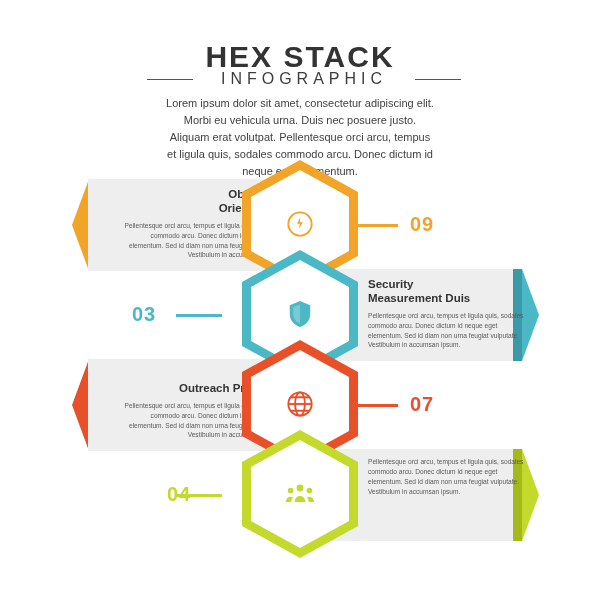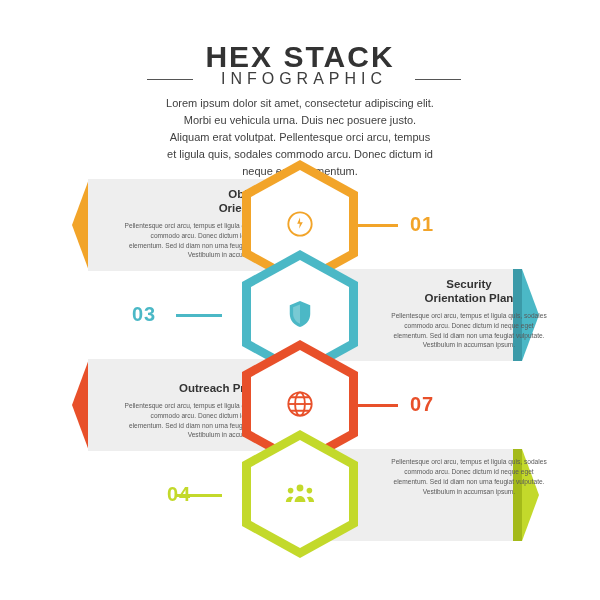--- a/index.html
+++ b/index.html
@@ -54,21 +54,21 @@
     position:absolute;left:513px;top:14px;width:9px;height:92px;
   }
 
   
   .txt{position:absolute;top:22px;width:160px;}
   .txt h3{
     margin:0 0 5px 0;font-size:11.5px;font-weight:bold;color:#333;line-height:1.25;
   }
   .txt p{margin:0;font-size:6.6px;line-height:1.5;color:#5a5a5a;}
   .txt.r-left{left:120px;text-align:right;}
-  .txt.r-right{left:389px;text-align:center;}
+  .txt.r-right{left:368px;text-align:left;}
 
   
   .num{
     position:absolute;top:48px;font-size:20px;font-weight:bold;letter-spacing:1px;
   }
   .dash{position:absolute;top:59px;height:3px;width:46px;}
 
   
   .hexwrap{position:absolute;width:116px;height:128px;}
   .hex{
@@ -103,30 +103,30 @@
     <div class="tail-left" style="border-right:17px solid #f2a429;"></div>
     <div class="edge-left" style="background:#d98f16;"></div>
     <div class="panel left"></div>
     <div class="txt r-left">
       <h3>
         <span>Objective</span><br><span>Orientation</span>
       </h3>
       <p>Pellentesque orci arcu, tempus et ligula quis, sodales commodo arcu. Donec dictum id neque eget elementum. Sed id diam non urna feugiat vulputate. Vestibulum in accumsan ipsum.</p>
     </div>
     <div class="dash" style="left:352px;background:#f2a429;"></div>
-    <div class="num" style="left:410px;color:#f2a429;">01</div>
+    <div class="num" style="left:410px;color:#f2a429;">09</div>
   </div>
 
   <div class="row" style="top:255px;">
     <div class="panel right"></div>
     <div class="edge-right" style="background:#3b9aa8;"></div>
     <div class="head-right" style="border-left:17px solid #4bb8c6;"></div>
     <div class="txt r-right">
       <h3>
-        <span>Security</span><br><span>Orientation Plan</span>
+        <span>Security</span><br><span>Measurement Duis</span>
       </h3>
       <p>Pellentesque orci arcu, tempus et ligula quis, sodales commodo arcu. Donec dictum id neque eget elementum. Sed id diam non urna feugiat vulputate. Vestibulum in accumsan ipsum.</p>
     </div>
     <div class="num" style="left:132px;color:#4bb8c6;">03</div>
     <div class="dash" style="left:176px;background:#4bb8c6;"></div>
   </div>
 
   <div class="row" style="top:345px;">
     <div class="tail-left" style="border-right:17px solid #e8502a;"></div>
     <div class="edge-left" style="background:#c43f1e;"></div>

